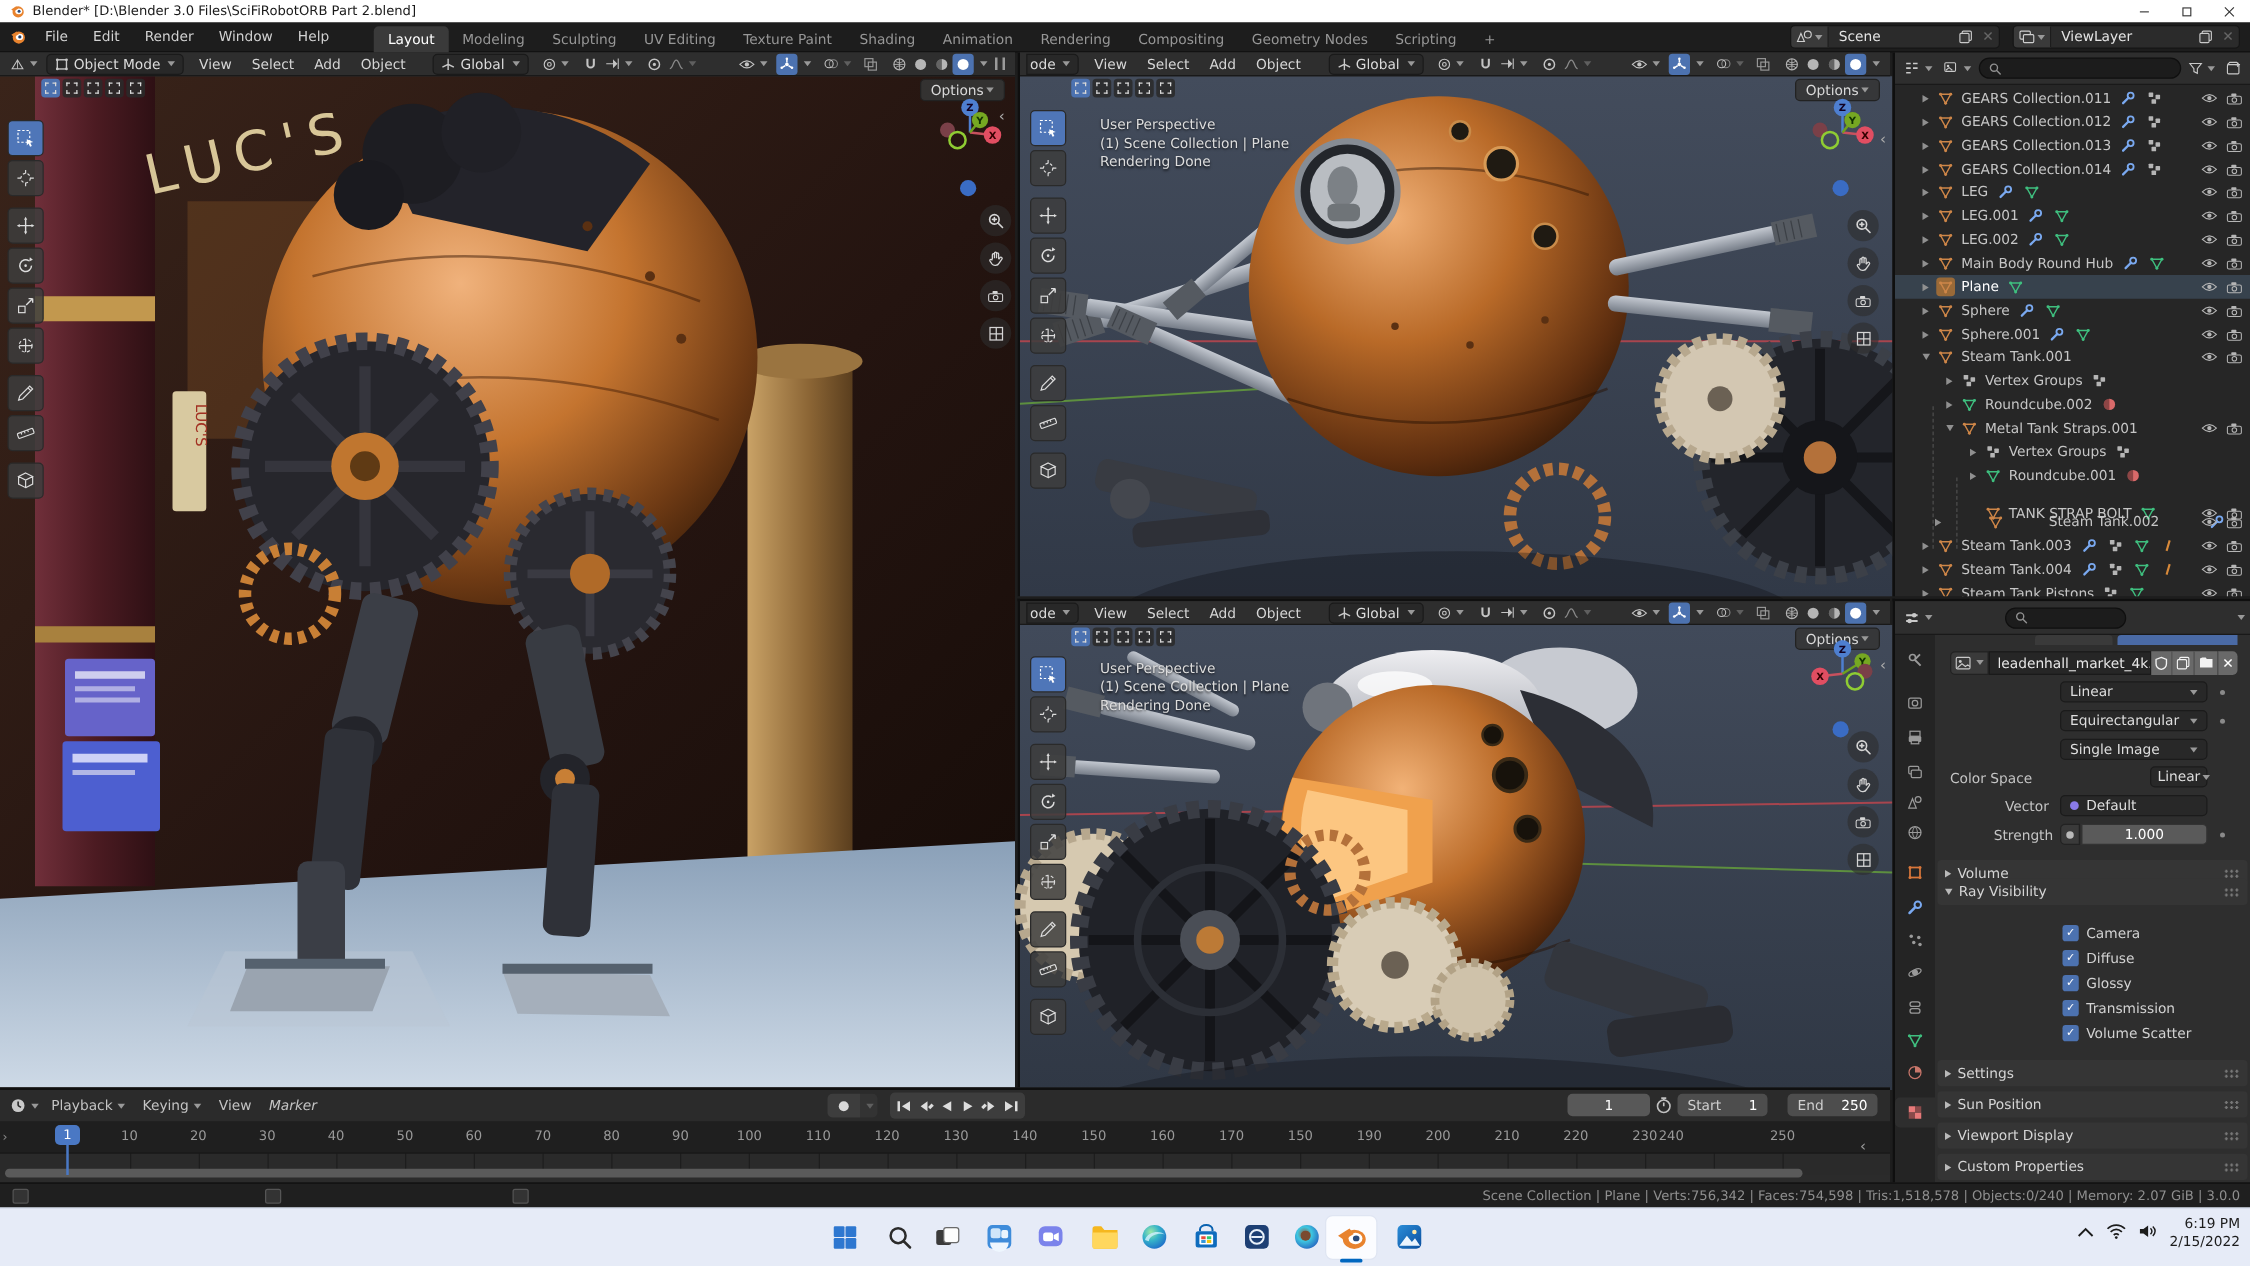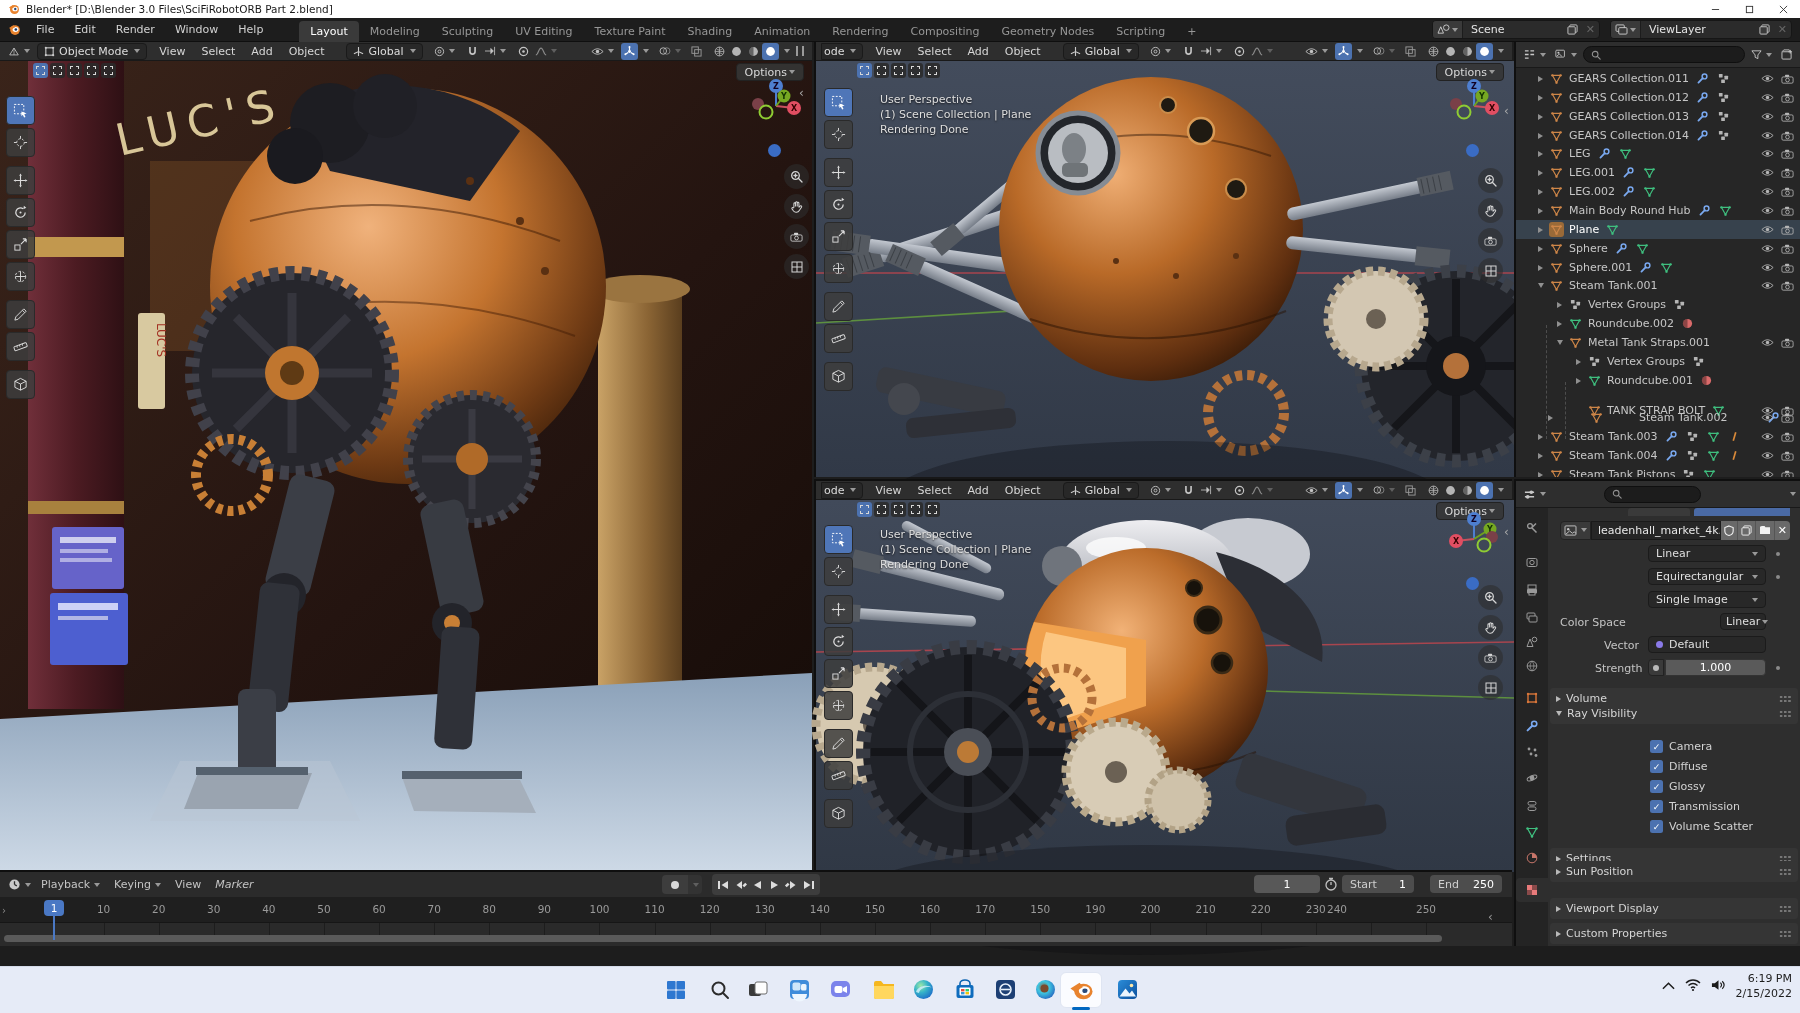--- a/index.html
+++ b/index.html
@@ -2287,21 +2287,21 @@
             <span class="ckbox">✓</span>
             <span>Volume Scatter</span>
           </div>
         </div>
       <div id="collapsedpanels">
           <div class="ppanel" style="top: 340px;">
             <span class="carl"></span>
             <span>Settings</span>
             <span class="dots"></span>
           </div>
-          <div class="ppanel" style="top: 353px;">
+          <div class="ppanel" style="top: 365px;">
             <span class="carl"></span>
             <span>Sun Position</span>
             <span class="dots"></span>
           </div>
           <div class="ppanel" style="top: 390px;">
             <span class="carl"></span>
             <span>Viewport Display</span>
             <span class="dots"></span>
           </div>
           <div class="ppanel" style="top: 415px;">
@@ -2448,20 +2448,27 @@
         <div class="gridv" style="left: 1315.79px; height: 17px;"></div>
         <div class="gridv" style="left: 1370.89px; height: 17px;"></div>
         <div class="gridv" style="left: 1425.99px; height: 17px;"></div>
       </div>
     <div class="abs" style="left:4px;top:63px;width:1438px;height:7px;border-radius:4px;background:#5a5a5a"></div>
     <div class="abs" style="left:1488px;top:38px;color:#999;font-size:12px">‹</div>
     <div class="abs" style="left:2px;top:33px;color:#888;font-size:10px">›</div>
   <div style="position: absolute; left: 53px; top: 44px; width: 2px; height: 24px; background: rgb(74, 120, 196);"></div>
     </div>
 
+  <div class="abs" id="statusbar">
+    <span class="kmico" style="margin-left:10px"></span>
+    <span class="kmico" style="margin-left:189px"></span>
+    <span class="kmico" style="margin-left:185px"></span>
+    <span style="flex:1"></span>
+    <span style="margin-right:8px">Scene Collection | Plane | Verts:756,342 | Faces:754,598 | Tris:1,518,578 | Objects:0/240 | Memory: 2.07 GiB | 3.0.0</span>
+  </div>
 
   <div class="abs" id="taskbar">
     <div id="tbicons">
         <div class="tbico" style="left: 662px;">
           <svg width="24" height="24" viewBox="0 0 24 24">
             <g fill="#2e77d0">
               <rect x="3" y="3" width="8.6" height="8.6" rx="1"></rect>
               <rect x="12.4" y="3" width="8.6" height="8.6" rx="1"></rect>
               <rect x="3" y="12.4" width="8.6" height="8.6" rx="1"></rect>
               <rect x="12.4" y="12.4" width="8.6" height="8.6" rx="1"></rect>

